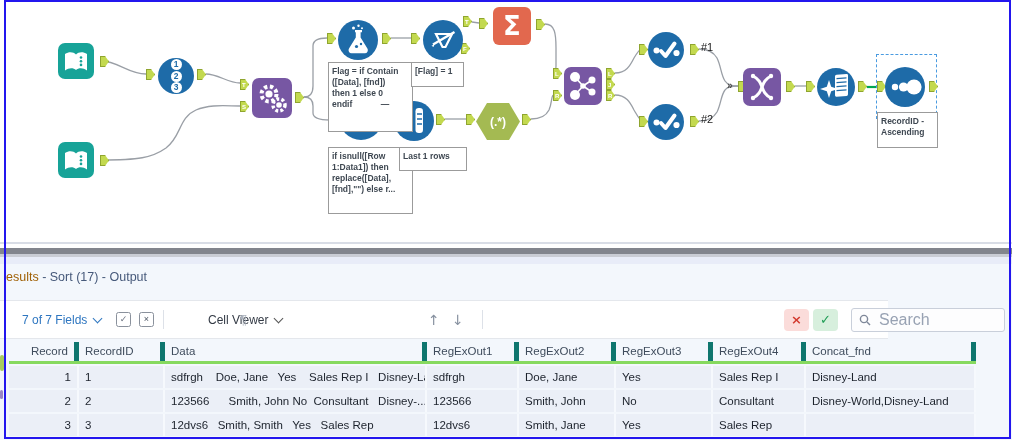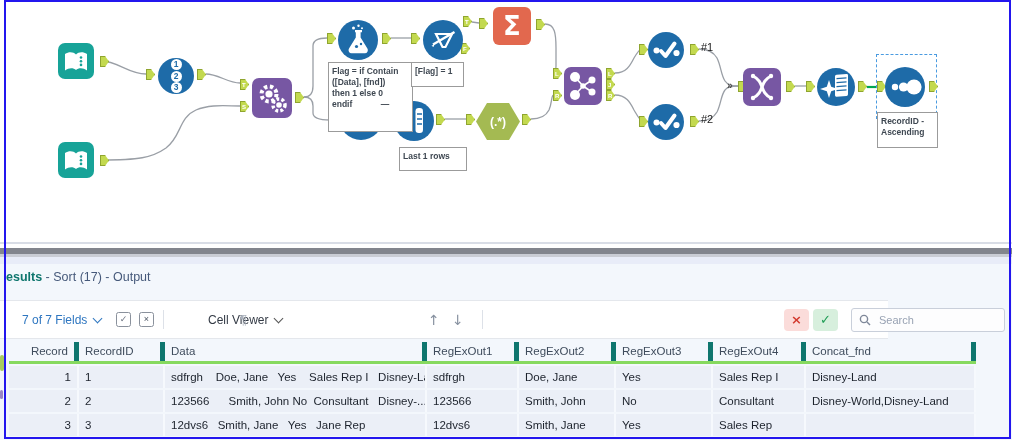--- a/index.html
+++ b/index.html
@@ -23,39 +23,39 @@
   .rid-dot{width:11px;height:11px;border-radius:50%;background:#fff;color:#1e6ba8;font-size:8.5px;
            font-weight:bold;line-height:11px;text-align:center;margin:0.5px auto;}
   .selbox{position:absolute;border:1.5px dashed #4a9be0;z-index:2;background:transparent;}
   .union-in-glyph{position:absolute;z-index:2;font-size:10px;font-weight:bold;color:#4a4a4a;}
   .edge-sliver{position:absolute;z-index:40;border-radius:2px;}
   
   .hline{position:absolute;left:0;width:1012px;}
   
   #results{position:absolute;left:0;top:264px;width:1012px;height:176px;background:#f3f7fc;}
   .res-title{position:absolute;left:6px;top:6px;font-size:12.5px;color:#46597a;}
-  .res-title b{color:#0f766e;font-weight:bold;}
+  .res-title b{color:#a16207;font-weight:normal;}
   .toolbar{position:absolute;left:0;top:36px;width:888px;height:37px;background:#fff;
            border-top:1px solid #e4e7ec;border-bottom:1px solid #e4e7ec;}
   .titem{position:absolute;top:0;height:37px;display:flex;align-items:center;font-size:12px;color:#333a45;}
   .blue{color:#2e76c0;}
   .chev{display:inline-block;width:6px;height:6px;border-left:1.6px solid;border-bottom:1.6px solid;
         transform:rotate(-45deg);margin-left:7px;margin-top:-3px;}
   .sep{position:absolute;top:9px;width:1px;height:19px;background:#dde1e8;}
   .boxicon{width:13px;height:13px;border:1.6px solid #8a919c;border-radius:2.5px;font-size:9px;line-height:12px;
            text-align:center;color:#6b7280;}
   .pilc{font-size:13px;color:#aab1bc;}
   .arrow{font-size:14px;color:#8791a0;font-family:"DejaVu Sans",sans-serif;}
   .rbtn{position:absolute;top:8px;width:25px;height:22px;border-radius:4px;text-align:center;line-height:22px;
         font-size:13px;font-weight:bold;font-family:"DejaVu Sans",sans-serif;}
   .btn-x{background:#fbdcda;color:#d33a2f;}
   .btn-ok{background:#d7efdd;color:#1f9d55;}
   .searchbox{position:absolute;left:851px;top:7px;width:154px;height:24px;background:#fdfdfe;border:1px solid #c9cfda;
              border-radius:3px;display:flex;align-items:center;padding:0 7px;box-sizing:border-box;}
-  .searchbox input{border:none;outline:none;background:transparent;font-size:11px;width:110px;margin-left:6px;
+  .searchbox input{border:none;outline:none;background:transparent;font-size:16px;width:110px;margin-left:6px;
                    font-family:"Liberation Sans",sans-serif;color:#333;}
   .searchbox input::placeholder{color:#98a2b3;}
   
   #grid{position:absolute;left:9px;top:78px;}
   .grid-row{display:flex;}
   .gcell{flex:none;padding:0 6px;box-sizing:border-box;overflow:hidden;font-size:11.5px;}
   .hcell{height:19px;line-height:19px;color:#3f4c5c;border-right:5px solid #0f766e;}
   .bcell{height:22px;line-height:22px;color:#1c222c;background:#ebeff7;border-right:2px solid #f6f9fd;}
   .brow{margin-top:2px;}
   .c0{text-align:right;}
@@ -263,20 +263,24 @@
   <div class="anchor" style="left:929px;top:81px;"></div>
 
   <div class="connlabel" style="left:701px;top:41px;">#1</div>
   <div class="connlabel" style="left:701px;top:113px;">#2</div>
 
   <div class="ann" style="left:328px;top:62px;width:85px;height:70px;">Flag = if Contain
 ([Data], [fnd])
 then 1 else 0
 endif            —</div>
   <div class="ann top" style="left:411px;top:62px;width:53px;height:25px;">[Flag] = 1</div>
+  <div class="ann" style="left:328px;top:147px;width:85px;height:67px;">if isnull([Row
+1:Data1]) then
+replace([Data],
+[fnd],"") else r...</div>
   <div class="ann top" style="left:399px;top:147px;width:68px;height:24px;">Last 1 rows</div>
   <div class="ann top" style="left:877px;top:112px;width:61px;height:36px;">RecordID -
 Ascending</div>
 </div>
 
 <div class="hline" style="top:242px;height:2px;background:#d9dde6;"></div>
 <div class="hline" style="top:248px;height:6px;background:#82858d;"></div>
 <div class="hline" style="top:254px;height:3px;background:#c9ccd4;"></div>
 <div class="hline" style="top:257px;height:7px;background:#e8ecf8;"></div>
 
@@ -353,21 +357,21 @@
         <div class="gcell bcell c2" style="width: 262px;">123566      Smith, John No  Consultant   Disney-...</div>
         <div class="gcell bcell c3" style="width: 92px;">123566</div>
         <div class="gcell bcell c4" style="width: 97px;">Smith, John</div>
         <div class="gcell bcell c5" style="width: 97px;">No</div>
         <div class="gcell bcell c6" style="width: 93px;">Consultant</div>
         <div class="gcell bcell c7" style="width: 170px;">Disney-World,Disney-Land</div>
       </div>
       <div class="grid-row brow">
         <div class="gcell bcell c0" style="width: 70px;">3</div>
         <div class="gcell bcell c1" style="width: 86px;">3</div>
-        <div class="gcell bcell c2" style="width: 262px;">12dvs6   Smith, Jane   Yes   Jane Rep</div>
+        <div class="gcell bcell c2" style="width: 262px;">12dvs6   Smith, Smith   Yes   Sales Rep</div>
         <div class="gcell bcell c3" style="width: 92px;">12dvs6</div>
         <div class="gcell bcell c4" style="width: 97px;">Smith, Jane</div>
         <div class="gcell bcell c5" style="width: 97px;">Yes</div>
         <div class="gcell bcell c6" style="width: 93px;">Sales Rep</div>
         <div class="gcell bcell c7" style="width: 170px;"></div>
       </div>
     </div>
 </div>
 
 <div class="frame"></div>

